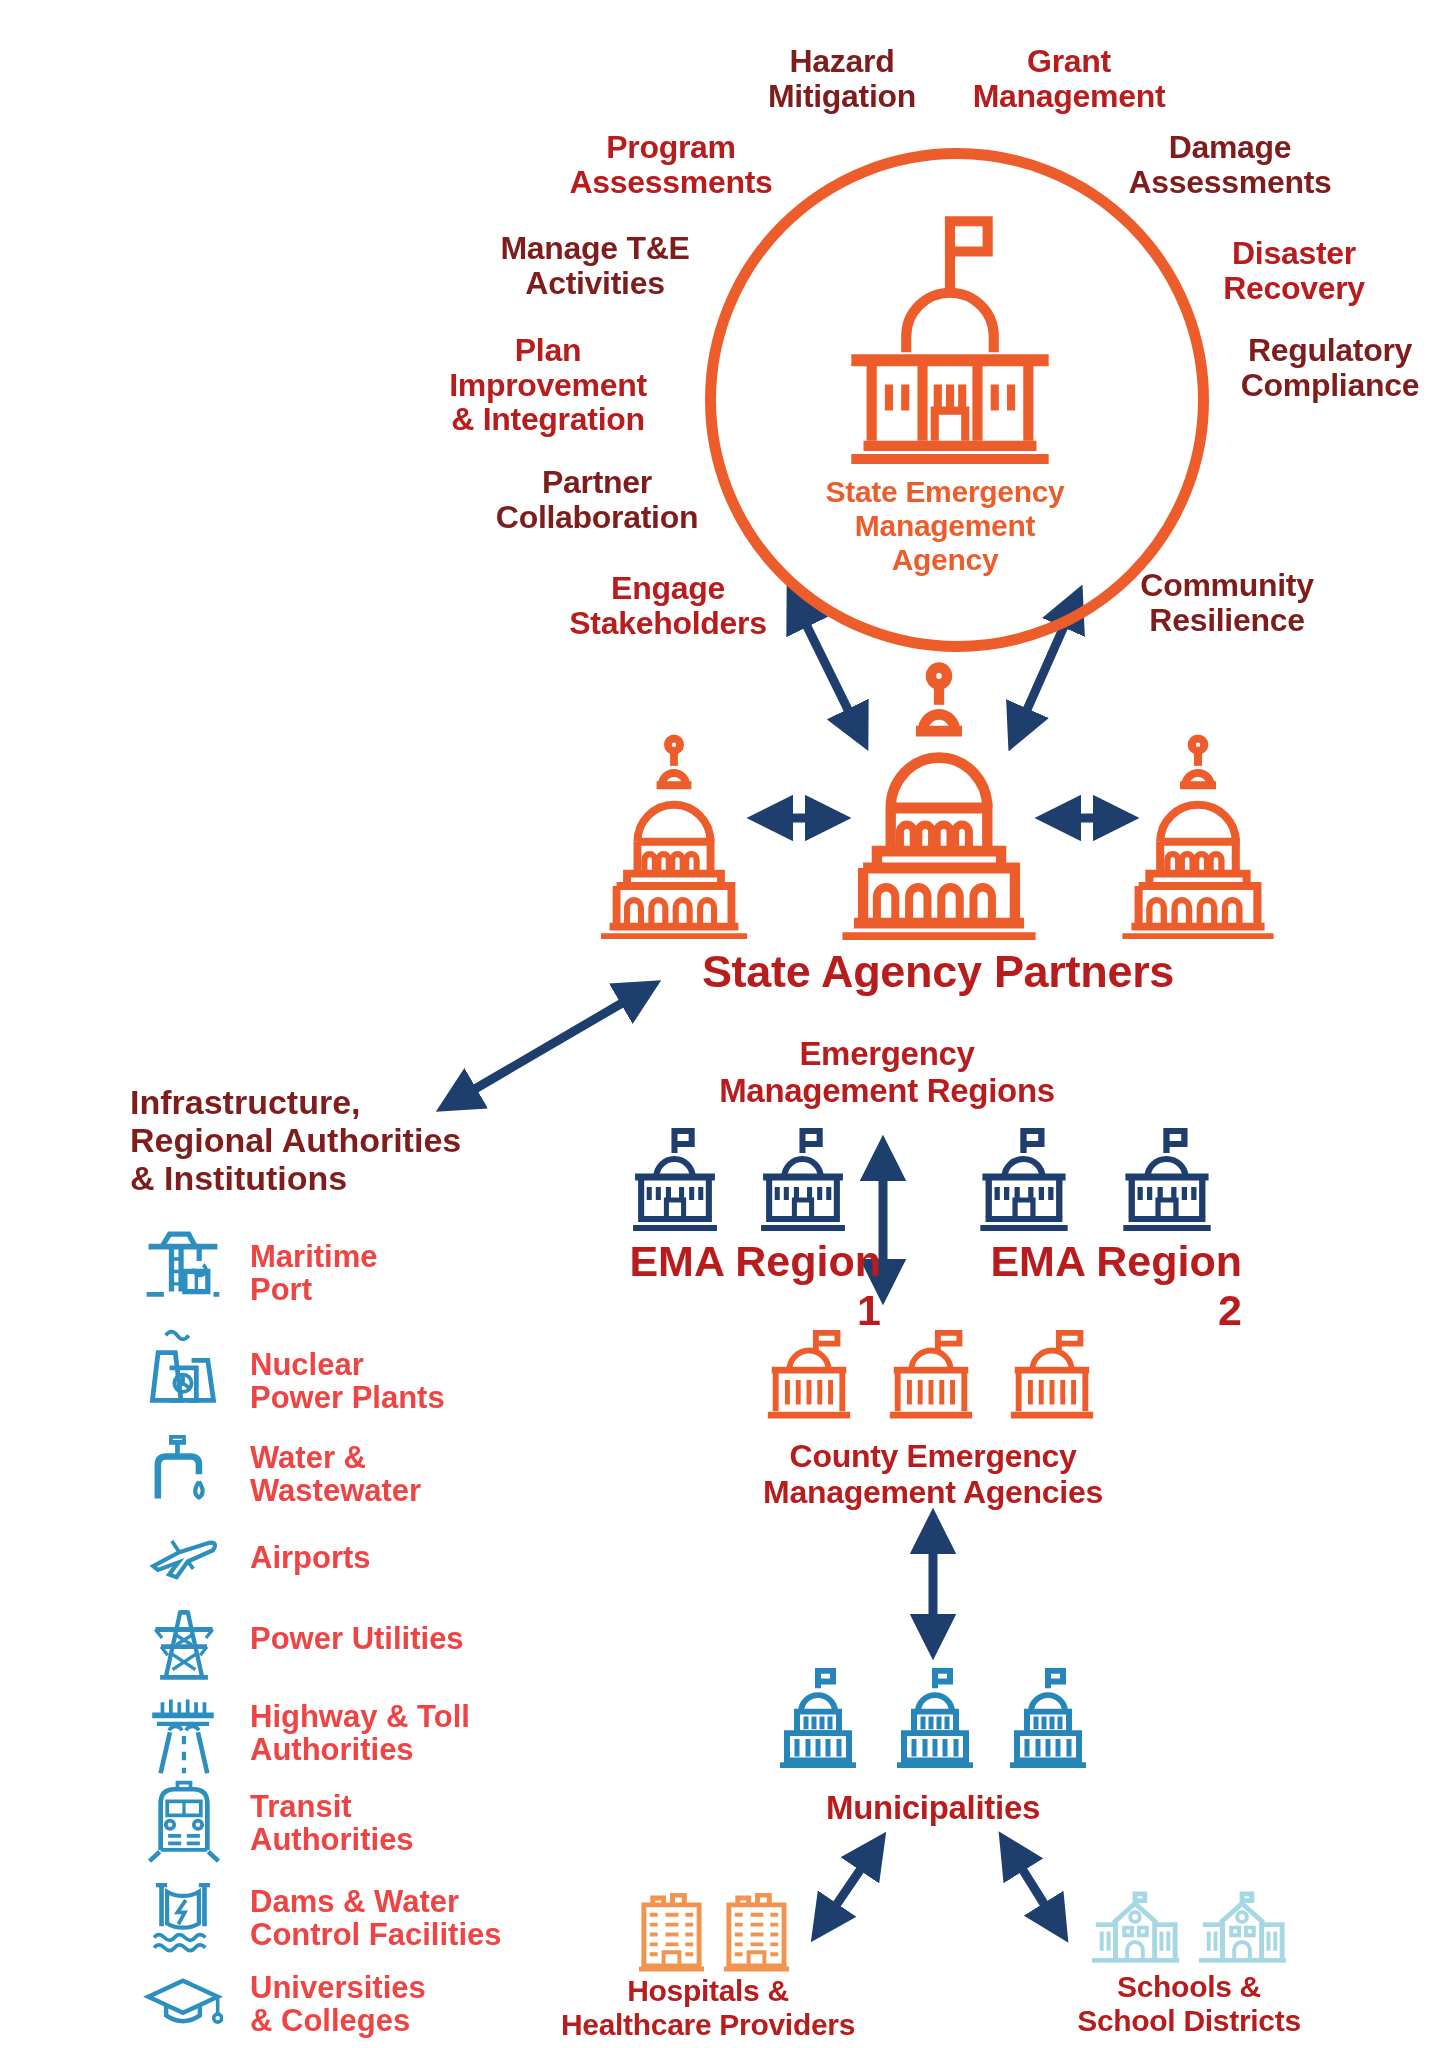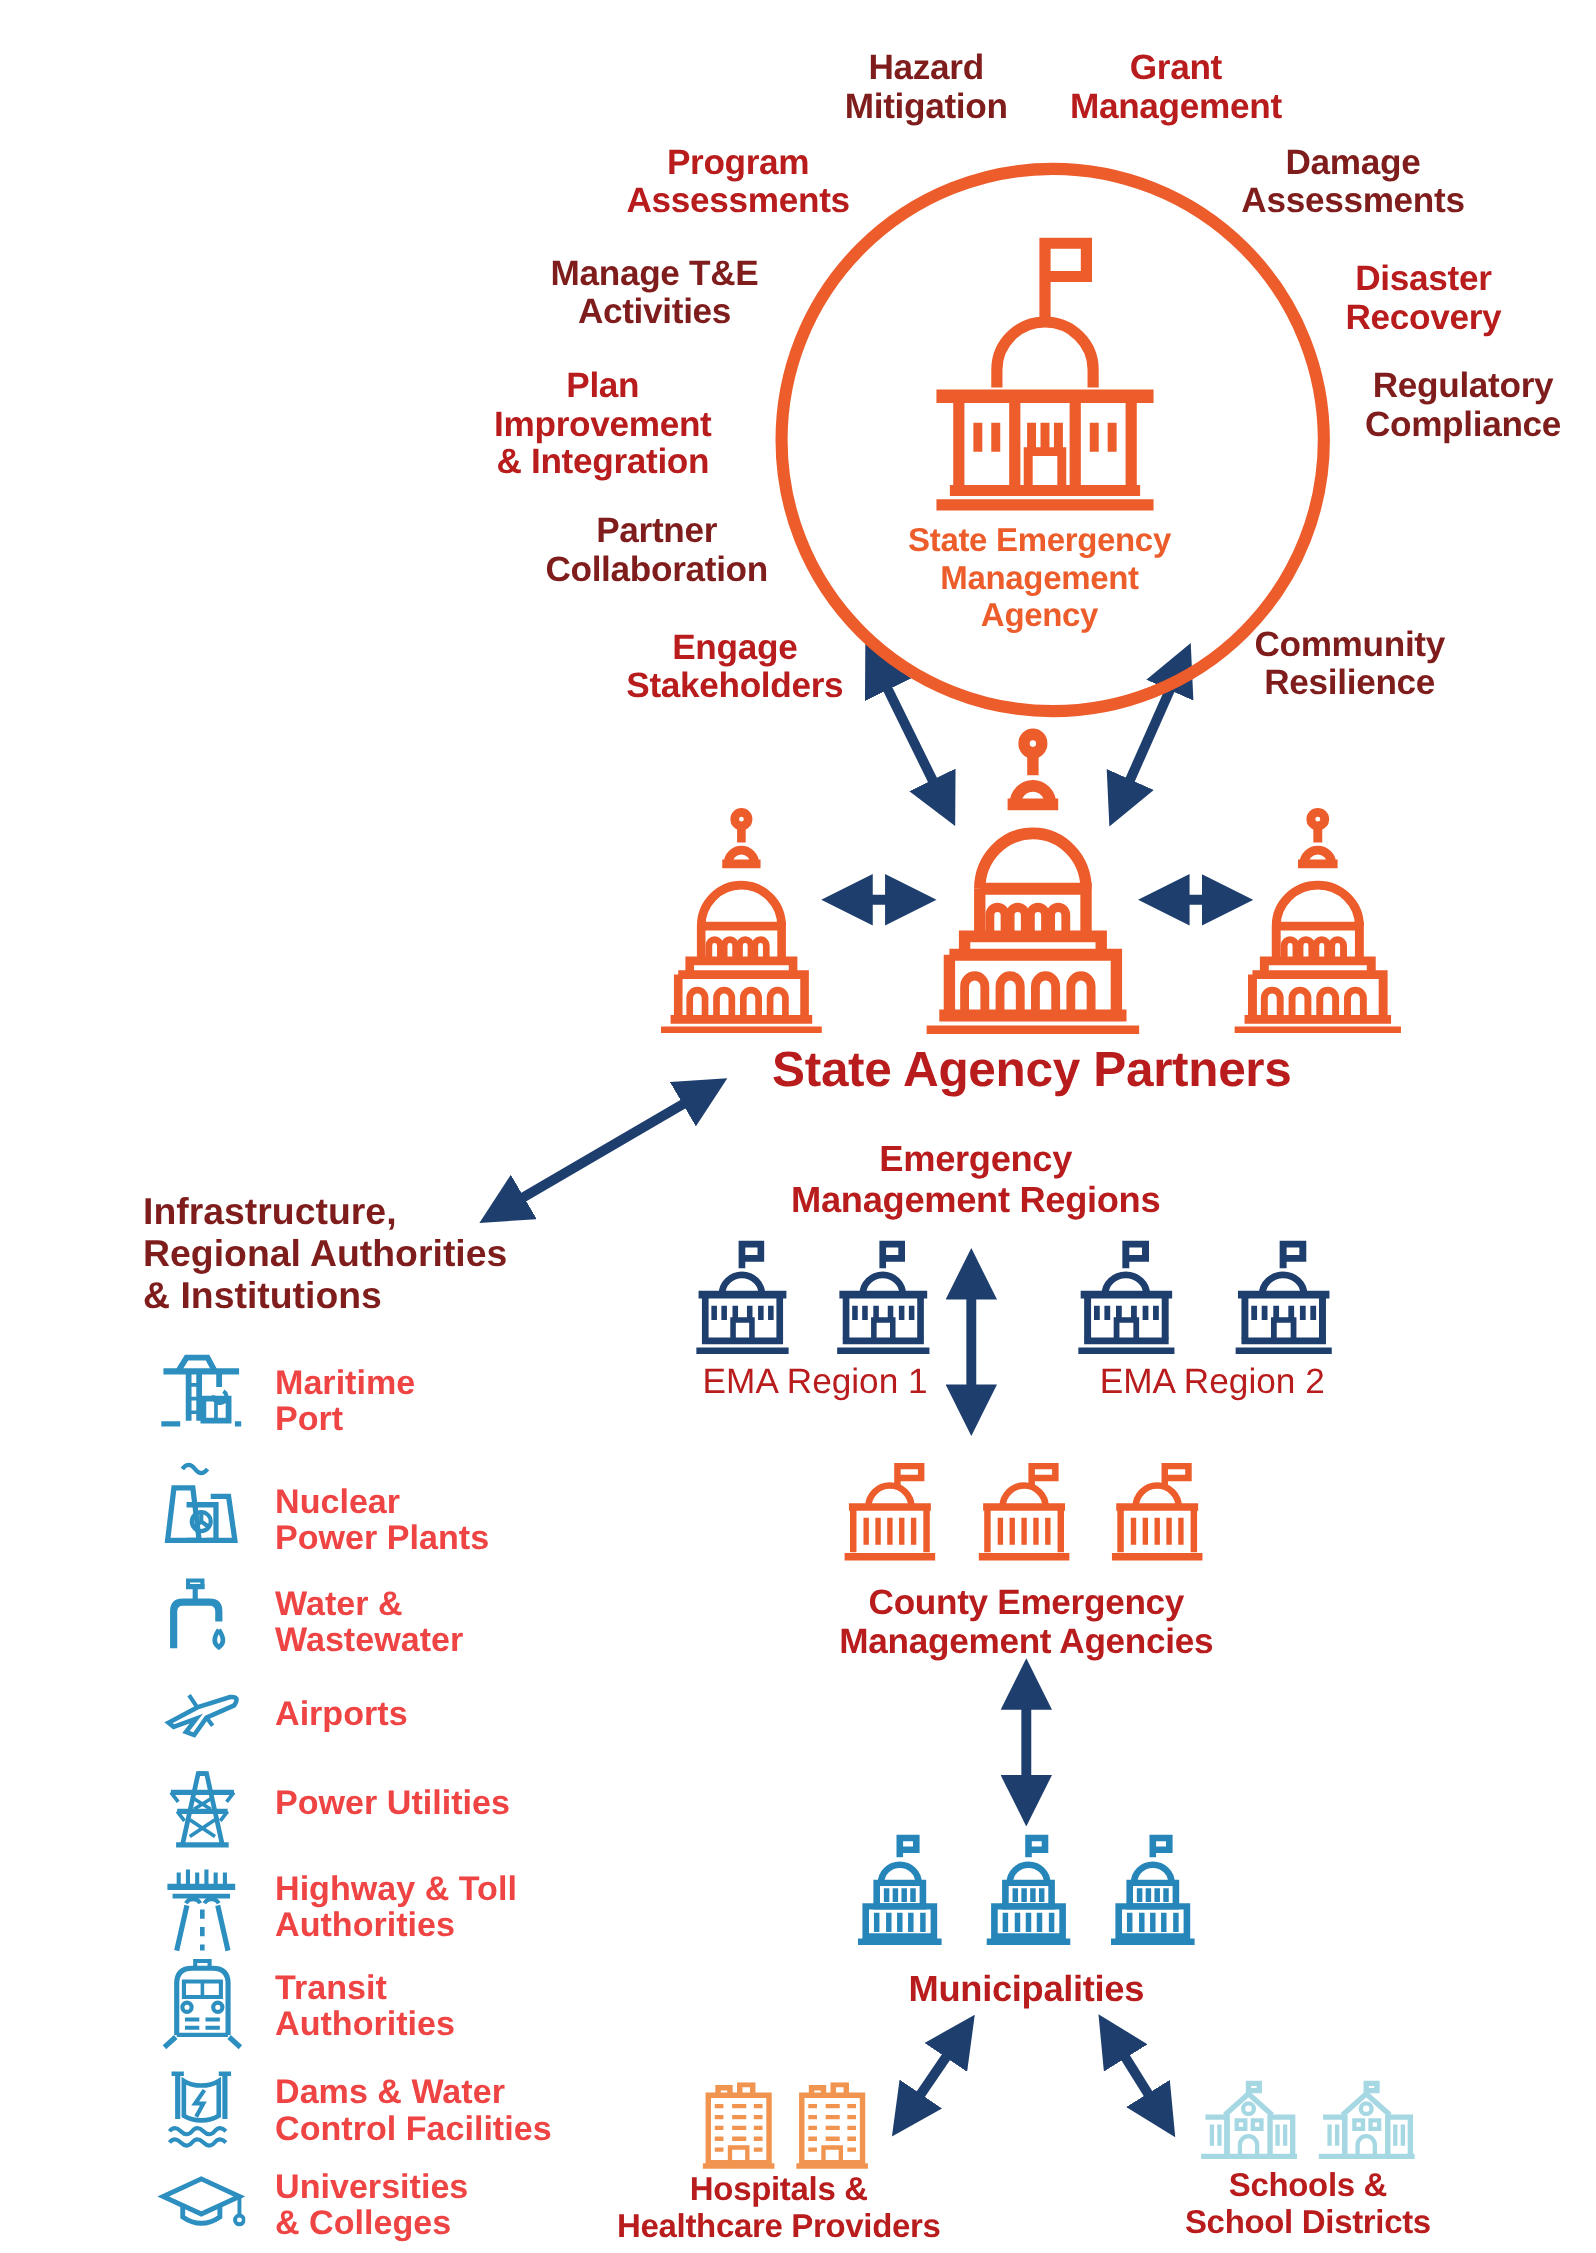--- a/index.html
+++ b/index.html
@@ -9,21 +9,21 @@
        letter-spacing:-0.3px;transform:translateX(-50%);}
   .fn{font-size:32px;line-height:1.08;width:320px;}
   .navy{color:#b91c1c;}
   .blue{color:#7f1d1d;}
   .orange{color:#ED5C2B;}
   .sema-circle{position:absolute;left:705px;top:148px;width:504px;height:504px;
                border:11px solid #ED5C2B;border-radius:50%;box-sizing:border-box;}
   .sema-title{font-size:30px;line-height:1.14;width:340px;}
   .partners-title{font-size:45px;width:560px;}
   .section-title{font-size:33px;line-height:1.12;width:440px;}
-  .ema-label{font-size:32px;font-weight:400;width:280px;letter-spacing:0;}
+  .ema-label{font-size:43px;font-weight:700;width:280px;letter-spacing:0;text-align:right;}
   .group-label{font-size:32px;line-height:1.12;width:420px;}
   .small-label{font-size:30px;line-height:1.12;width:360px;}
   .infra-title{position:absolute;left:130px;top:1083px;font-size:34px;line-height:1.12;
                font-weight:700;white-space:pre-line;color:#7f1d1d;}
   .infra-label{position:absolute;left:250px;font-size:31px;line-height:1.07;font-weight:700;
                white-space:pre-line;color:#ef4444;}
   .icon{position:absolute;}
   svg.icon *{vector-effect:non-scaling-stroke;}
   #arrow-layer{position:absolute;left:0;top:0;}
 </style>

